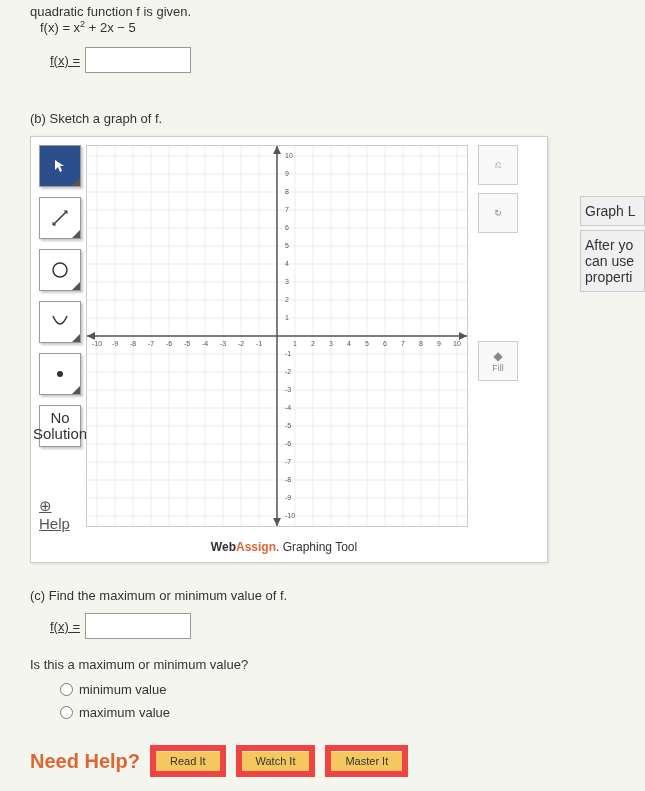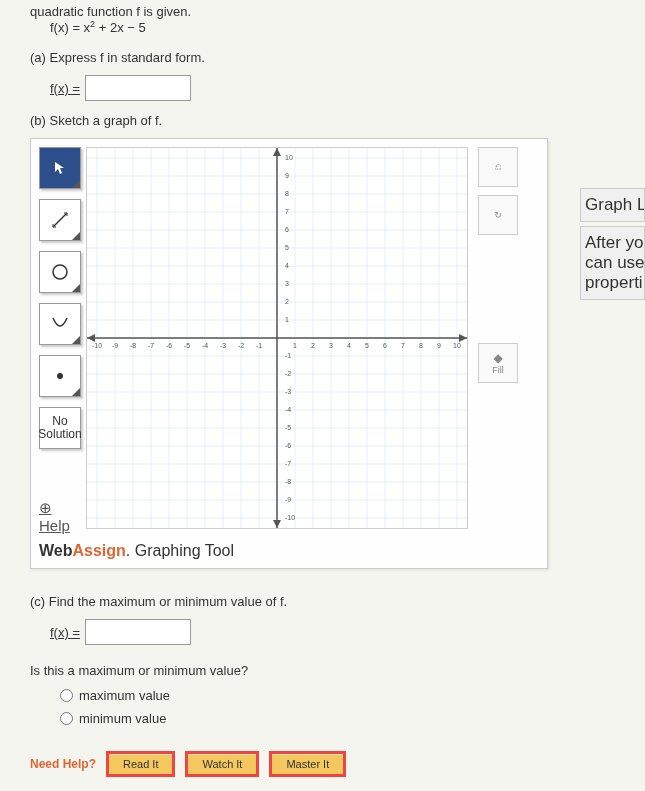--- a/index.html
+++ b/index.html
@@ -8,21 +8,21 @@
       color: #333;
       background: #f5f5f0;
       margin: 0;
       padding: 0;
       width: 645px;
     }
     .content {
       padding: 4px 30px;
     }
     .function-text {
-      margin-left: 20px;
+      margin-left: 10px;
       margin-bottom: 12px;
     }
     .part-label {
       margin: 15px 0 10px 0;
     }
     .answer-line {
       margin-left: 20px;
       display: flex;
       align-items: center;
       gap: 5px;
@@ -72,21 +72,21 @@
     .tool-btn .corner {
       position: absolute;
       bottom: 0;
       right: 0;
       width: 0;
       height: 0;
       border-left: 8px solid transparent;
       border-bottom: 8px solid #555;
     }
     .no-solution {
-      font-size: 12px;
+      font-size: 15px;
       text-align: center;
       line-height: 1.1;
     }
     .help-link {
       font-size: 15px;
       color: #555;
       text-decoration: underline;
       margin-top: 40px;
       cursor: pointer;
     }
@@ -117,32 +117,32 @@
       flex-direction: column;
       align-items: center;
       justify-content: center;
       cursor: pointer;
       color: #888;
     }
     .right-btn.fill-btn {
       margin-top: 100px;
     }
     .footer-text {
-      text-align: left;
-      font-size: 16px;
+      text-align: center;
+      font-size: 12px;
       margin-top: 8px;
       padding-right: 10px;
     }
     .footer-text .web { color: #333; font-weight: bold; }
     .footer-text .assign { color: #d63; font-weight: bold; }
     .side-tabs {
       position: absolute;
       right: 0;
-      top: 188px;
-      font-size: 17px;
+      top: 196px;
+      font-size: 14px;
     }
     .side-tab {
       background: #f0f0f0;
       border: 1px solid #ccc;
       padding: 6px 4px;
       margin-bottom: 4px;
       width: 55px;
       overflow: hidden;
       white-space: nowrap;
     }
@@ -161,49 +161,48 @@
     }
     .need-help {
       margin-top: 25px;
       display: flex;
       align-items: center;
       gap: 10px;
     }
     .need-help-label {
       color: #d63;
       font-weight: bold;
-      font-size: 12px;
+      font-size: 20px;
     }
     .help-btn {
       background: #f4c85e;
-      border: 3px solid #ef4444;
+      border: 6px solid #ef4444;
       padding: 4px 14px;
       font-size: 11px;
       color: #333;
       cursor: pointer;
       box-shadow: inset 0 1px 0 rgba(255,255,255,0.5);
     }
     sup { font-size: 0.7em; }
   </style>
 </head>
 <body>
 
 <div class="content">
   <div>quadratic function f is given.</div>
   <div class="function-text">
     <span>f(x) = x</span><sup>2</sup><span> + 2x − 5</span>
   </div>
 
-  <div class="part-label">(a) Express f in standard form.</div>
   <div class="answer-line">
     <span>f(x) =</span>
     <input class="answer-input" type="text" style="">
   </div>
 
-  <div class="part-label" style="margin-top:12px">(b) Sketch a graph of f.</div>
+  <div class="part-label" style="margin-top:38px">(b) Sketch a graph of f.</div>
 
   <div class="graph-container">
     <div class="graph-body">
       <div class="toolbar">
         <div class="tool-btn selected">
           <svg width="14" height="14" viewBox="0 0 14 14">
               <path d="M2 1 L2 11 L5 8 L7 13 L9 12 L7 7 L11 7 Z" fill="white"></path>
             </svg>
           <div class="corner"></div>
         </div>
@@ -362,25 +361,25 @@
   <div class="part-label" style="margin-top:25px">(c) Find the maximum or minimum value of f.</div>
   <div class="answer-line">
     <span>f(x) =</span>
     <input class="answer-input" type="text" style="">
   </div>
 
   <div class="part-label" style="margin-top:18px">Is this a maximum or minimum value?</div>
   <div class="radio-group">
     <div class="radio-item">
       <input type="radio" name="mm" style="">
-      <span>maximum value</span>
+      <span>minimum value</span>
     </div>
     <div class="radio-item">
       <input type="radio" name="mm" style="">
-      <span>minimum value</span>
+      <span>maximum value</span>
     </div>
   </div>
 
   <div class="need-help">
     <span class="need-help-label">Need Help?</span>
     <button class="help-btn">Read It</button>
     <button class="help-btn">Watch It</button>
     <button class="help-btn">Master It</button>
   </div>
 </div>

